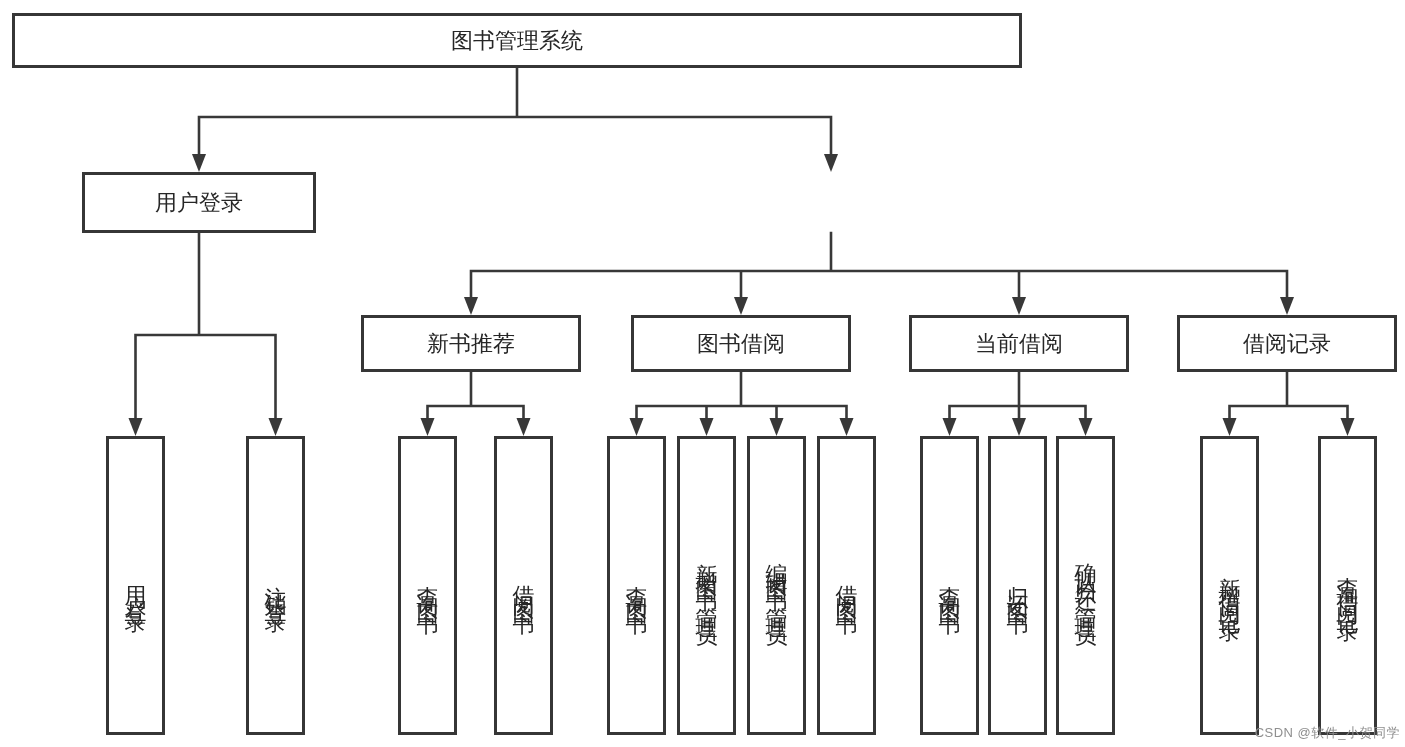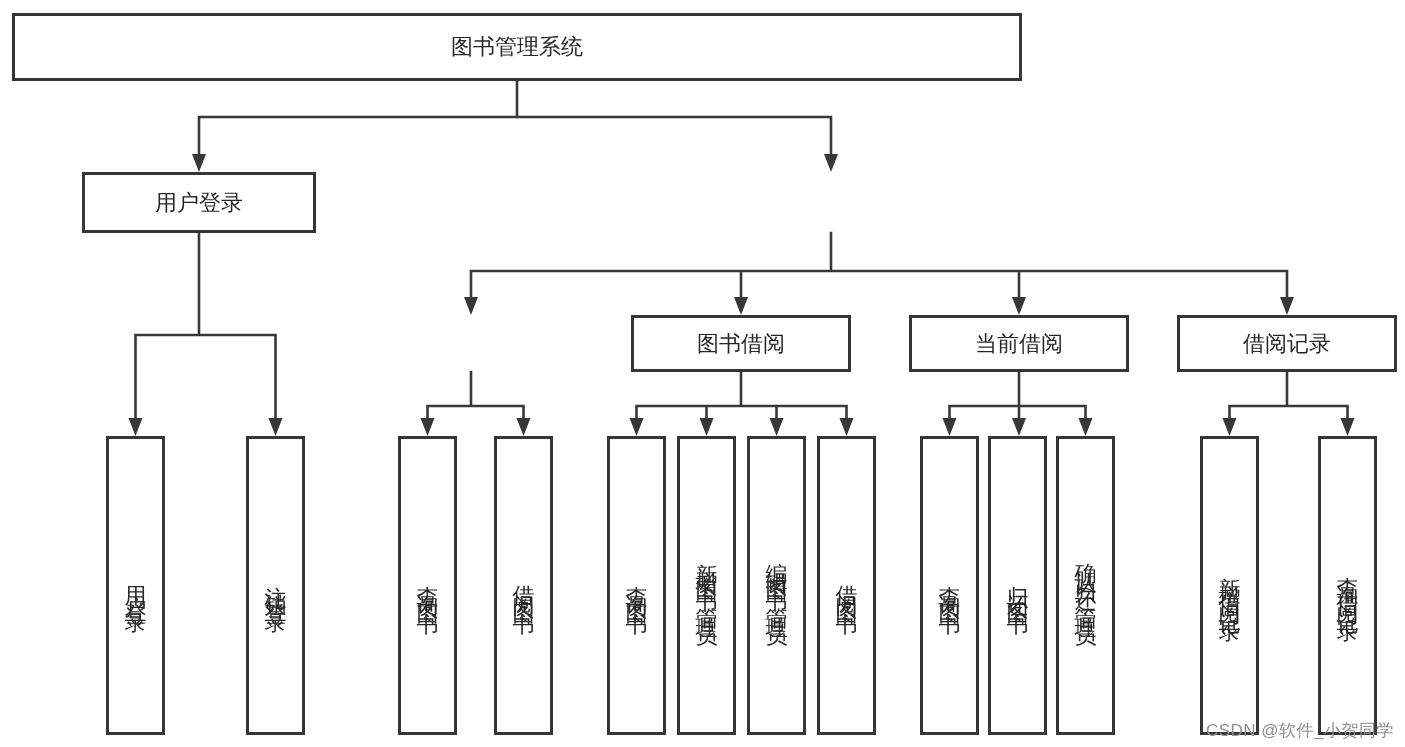--- a/index.html
+++ b/index.html
@@ -23,35 +23,35 @@
     border: 3px solid #363636;
     box-sizing: border-box;
     display: flex;
     align-items: center;
     justify-content: center;
     color: #262626;
     font-size: 22px;
     line-height: 1;
     white-space: nowrap;
   }
-  .box.root   { left: 12px;  top: 13px;  width: 1010px; height: 68px; }
+  .box.root   { left: 12px;  top: 13px;  width: 1010px; height: 55px; }
   .box.lvl2   { top: 172px; width: 234px; height: 61px; }
   .box.lvl3   { top: 315px; width: 220px; height: 57px; }
   .box.leaf   { top: 436px; width: 59px;  height: 299px; }
   .leaf span {
     writing-mode: vertical-rl;
     text-orientation: mixed;
     letter-spacing: 9px;
     line-height: 1;
   }
   .watermark {
     position: absolute;
-    right: 11px;
+    right: 5px;
     bottom: 5px;
-    font-size: 17px;
+    font-size: 13px;
     color: #8f8f8f;
     letter-spacing: 0.5px;
   }
 </style>
 </head>
 <body>
 
 <div class="canvas">
 
   <svg class="connectors" viewBox="0 0 1405 747" xmlns="http://www.w3.org/2000/svg" aria-hidden="true">
@@ -97,20 +97,21 @@
       <polygon points="1078.5,418 1092.5,418 1085.5,436"></polygon>
       <polygon points="1222.5,418 1236.5,418 1229.5,436"></polygon>
       <polygon points="1340.5,418 1354.5,418 1347.5,436"></polygon>
     </g>
   </svg>
 
   <div class="box root">图书管理系统</div>
 
   <div class="box lvl2" style="left:82px">用户登录</div>
 
+  <div class="box lvl3" style="left:361px">新书推荐</div>
   <div class="box lvl3" style="left:631px">图书借阅</div>
   <div class="box lvl3" style="left:909px">当前借阅</div>
   <div class="box lvl3" style="left:1177px">借阅记录</div>
 
   <div class="box leaf" style="left:106px">
     <span>用户登录</span>
   </div>
   <div class="box leaf" style="left:246px">
     <span>注销登录</span>
   </div>

